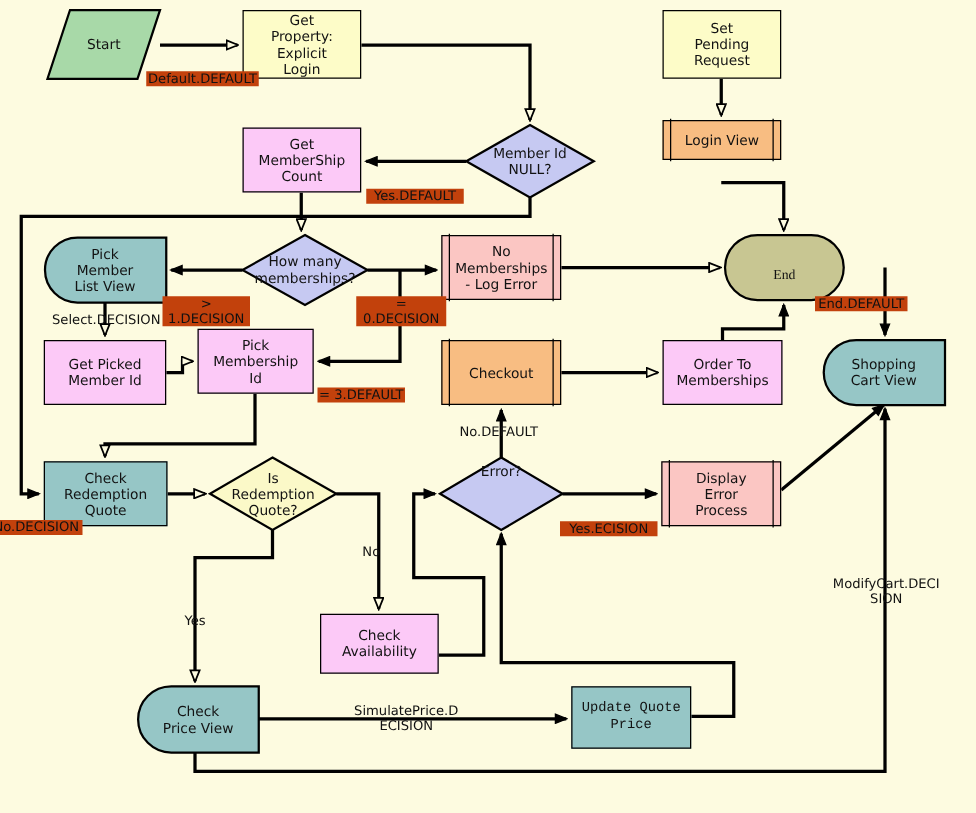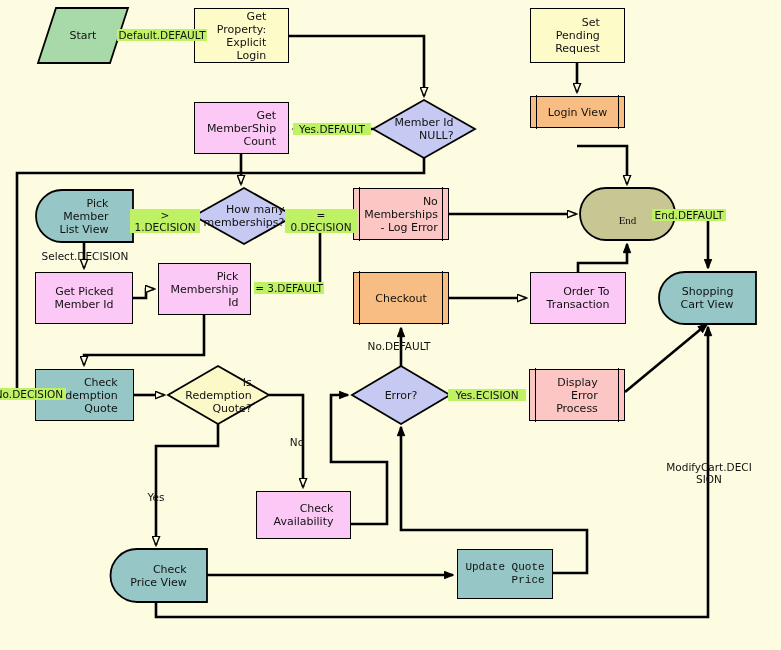--- a/index.html
+++ b/index.html
@@ -20,21 +20,21 @@
     left: 0; top: 0;
     width: 781px;
     height: 650px;
   }
   .node {
     position: absolute;
     box-sizing: border-box;
     display: flex;
     align-items: center;
     justify-content: center;
-    text-align: right;
+    text-align: center;
     font-size: 11px;
     line-height: 13px;
     color: #121212;
     border: 1.6px solid #000;
     z-index: 3;
     white-space: pre-line;
     padding: 0 3px;
   }
   .node.view::before,
   .node.view::after {
@@ -73,21 +73,22 @@
     font-size: 10.5px;
     line-height: 12px;
     color: #111;
     background: transparent;
     text-align: center;
     z-index: 4;
     white-space: pre-line;
     pointer-events: none;
   }
   .edge-label.boxed {
-    background: #bef264;
+    background: #c2410c;
+    margin-top: 28px;
   }
 </style>
 </head>
 <body>
 
 <div id="canvas">
 
   <svg id="svg-layer" viewBox="0 0 781 650">
     <defs>
       <marker id="hollowArrow" markerWidth="11" markerHeight="9" refX="9.5" refY="4.5" orient="auto" markerUnits="userSpaceOnUse">
@@ -240,41 +241,41 @@
 Membership
 Id</span>
   </div>
 
   <div class="node view" style="left:353px; top:272px; width:96px; height:52px; background:#f8bd82;">
     <span class="lbl">Checkout</span>
   </div>
 
   <div class="node rect" style="left:530px; top:272px; width:96px; height:52px; background:#fcc9f7;">
     <span class="lbl">Order To
-Transaction</span>
+Memberships</span>
   </div>
 
   <div class="node rounded-left" style="left:658px; top:272px; width:98px; height:52px;">
     <span class="lbl">Shopping
 Cart View</span>
   </div>
 
   <div class="node rect" style="left:35px; top:369px; width:99px; height:52px; background:#96c6c6;">
     <span class="lbl">Check
 Redemption
 Quote</span>
   </div>
 
   <div class="node diamond" style="left:168px; top:366px; width:101px; height:58px;">
     <span class="lbl">Is
 Redemption
 Quote?</span>
   </div>
 
-  <div class="node diamond" style="left:352px; top:366px; width:98px; height:58px;">
+  <div class="node diamond" style="left:352px; top:348px; width:98px; height:58px;">
     <span class="lbl">Error?</span>
   </div>
 
   <div class="node view" style="left:529px; top:369px; width:96px; height:52px; background:#fbc6c3;">
     <span class="lbl">Display
 Error
 Process</span>
   </div>
 
   <div class="node rect" style="left:256px; top:491px; width:95px; height:48px; background:#fcc9f7;">
@@ -299,14 +300,16 @@
   <div class="edge-label boxed" style="left:652px; top:209px; width:74px;">End.DEFAULT</div>
   <div class="edge-label" style="left:38px; top:250px; width:94px;">Select.DECISION</div>
   <div class="edge-label boxed" style="left:254px; top:282px; width:70px;">= 3.DEFAULT</div>
   <div class="edge-label boxed" style="left:-8px; top:388px; width:74px;">No.DECISION</div>
   <div class="edge-label" style="left:363px; top:340px; width:72px;">No.DEFAULT</div>
   <div class="edge-label boxed" style="left:448px; top:389px; width:78px;">Yes.ECISION</div>
   <div class="edge-label" style="left:285px; top:436px; width:24px;">No</div>
   <div class="edge-label" style="left:143px; top:491px; width:26px;">Yes</div>
   <div class="edge-label" style="left:661px; top:461px; width:96px;">ModifyCart.DECI
 SION</div>
+  <div class="edge-label" style="left:277px; top:563px; width:96px;">SimulatePrice.D
+ECISION</div>
 
 </div>
 
 </body></html>

